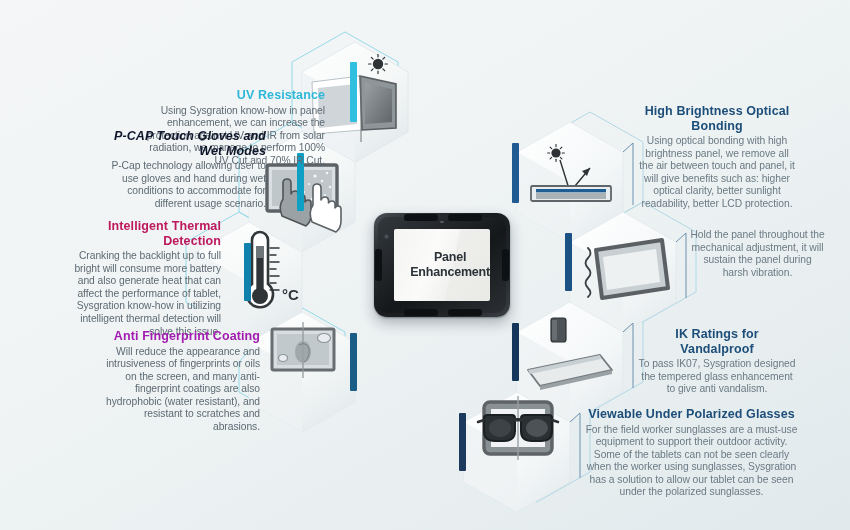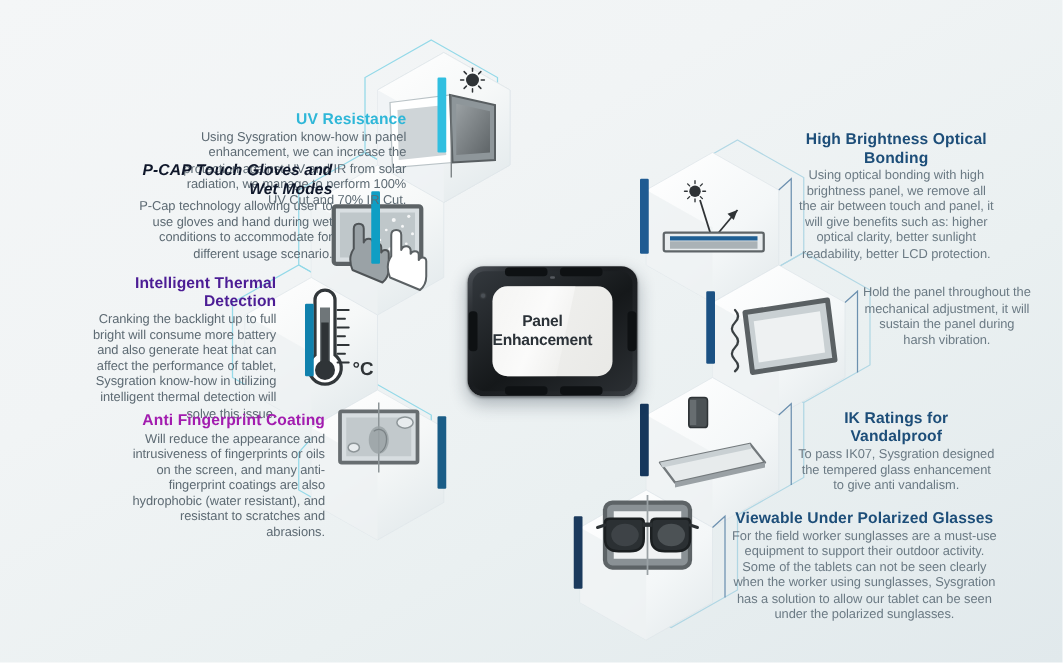--- a/index.html
+++ b/index.html
@@ -29,21 +29,21 @@
     color:#5d6a73;
     letter-spacing:-.05px;
   }
   .right h3{color:#1d4e79;}
   .right p{color:#6b7a84;}
   .ta-r{text-align:right;}
   .ta-l{text-align:center;}
 
   .c-cyan{color:#2fb7d8;}
   .c-teal{color:#0f172a;font-style:italic;}
-  .c-dteal{color:#4c1d95;}
+  .c-dteal{color:#be185d;}
 
   
   .tablet{
     position:absolute;left:374px;top:213px;width:136px;height:104px;
     border-radius:13px;
     background:linear-gradient(140deg,#4c5157 0%,#2c3034 18%,#191c1f 45%,#232629 75%,#3a3f44 100%);
     box-shadow:0 6px 14px rgba(30,45,60,.33), 0 1px 2px rgba(0,0,0,.35);
   }
   .tablet:before{
     content:"";position:absolute;left:4px;top:4px;right:4px;bottom:4px;
@@ -53,22 +53,22 @@
   .tbump{position:absolute;background:#0e1113;border-radius:3px;}
   .tb1{left:30px;top:1px;width:34px;height:7px;}
   .tb2{left:74px;top:1px;width:34px;height:7px;}
   .tb3{left:30px;bottom:1px;width:34px;height:7px;}
   .tb4{left:74px;bottom:1px;width:34px;height:7px;}
   .tb5{left:1px;top:36px;width:7px;height:32px;}
   .tb6{right:1px;top:36px;width:7px;height:32px;}
   .tscreen{
     position:absolute;left:20px;top:16px;width:96px;height:72px;
     background:linear-gradient(120deg,#f4f4f2 0%,#efefed 40%,#e9e9e6 100%);
-    border-radius:12px;
-    display:flex;align-items:center;justify-content:flex-start;
+    border-radius:2px;
+    display:flex;align-items:center;justify-content:flex-end;
     overflow:hidden;
   }
   .tscreen:after{
     content:"";position:absolute;left:-14px;top:-30px;width:70px;height:150px;
     background:linear-gradient(100deg,rgba(255,255,255,.0) 0%,rgba(255,255,255,.75) 60%,rgba(255,255,255,0) 100%);
     transform:rotate(12deg);
   }
   .tlabel{
     position:relative;z-index:2;text-align:center;
     font-size:12.5px;line-height:15px;font-weight:bold;color:#2b3238;

